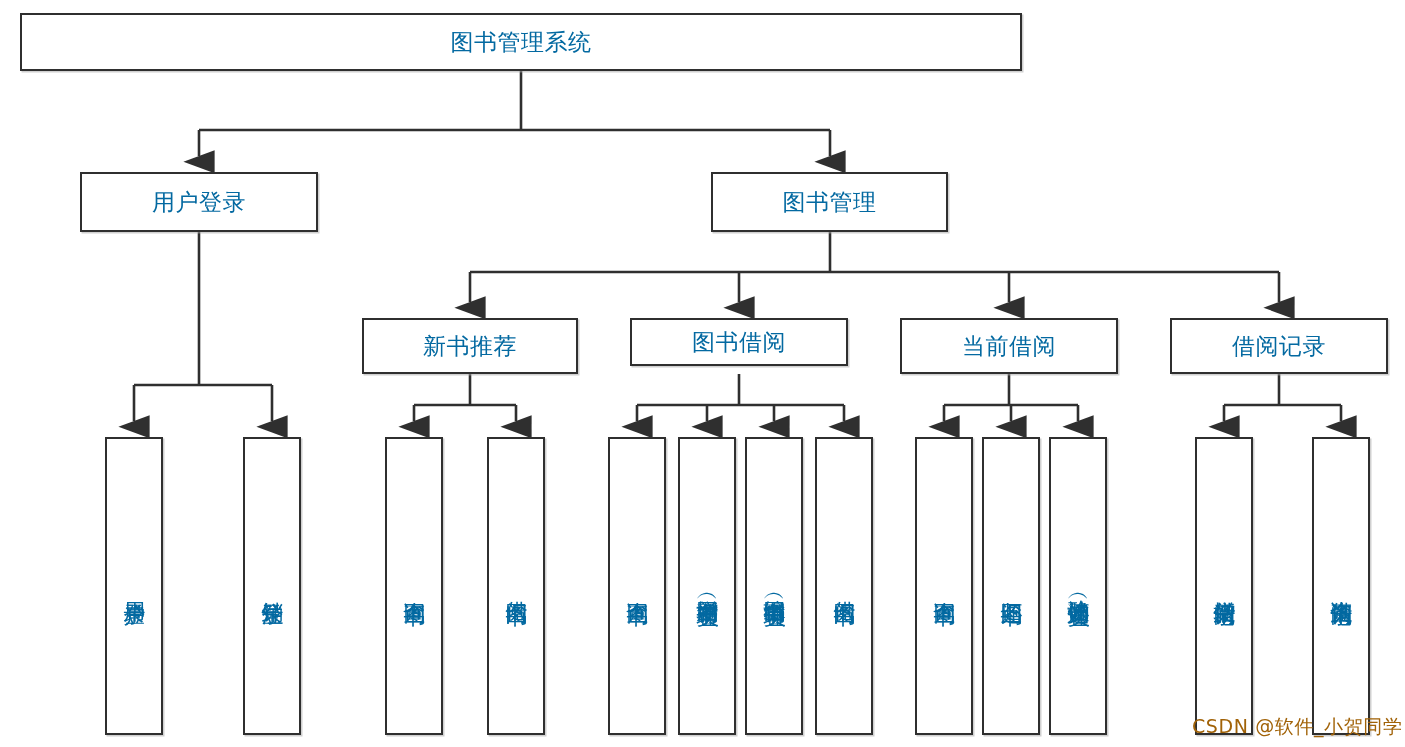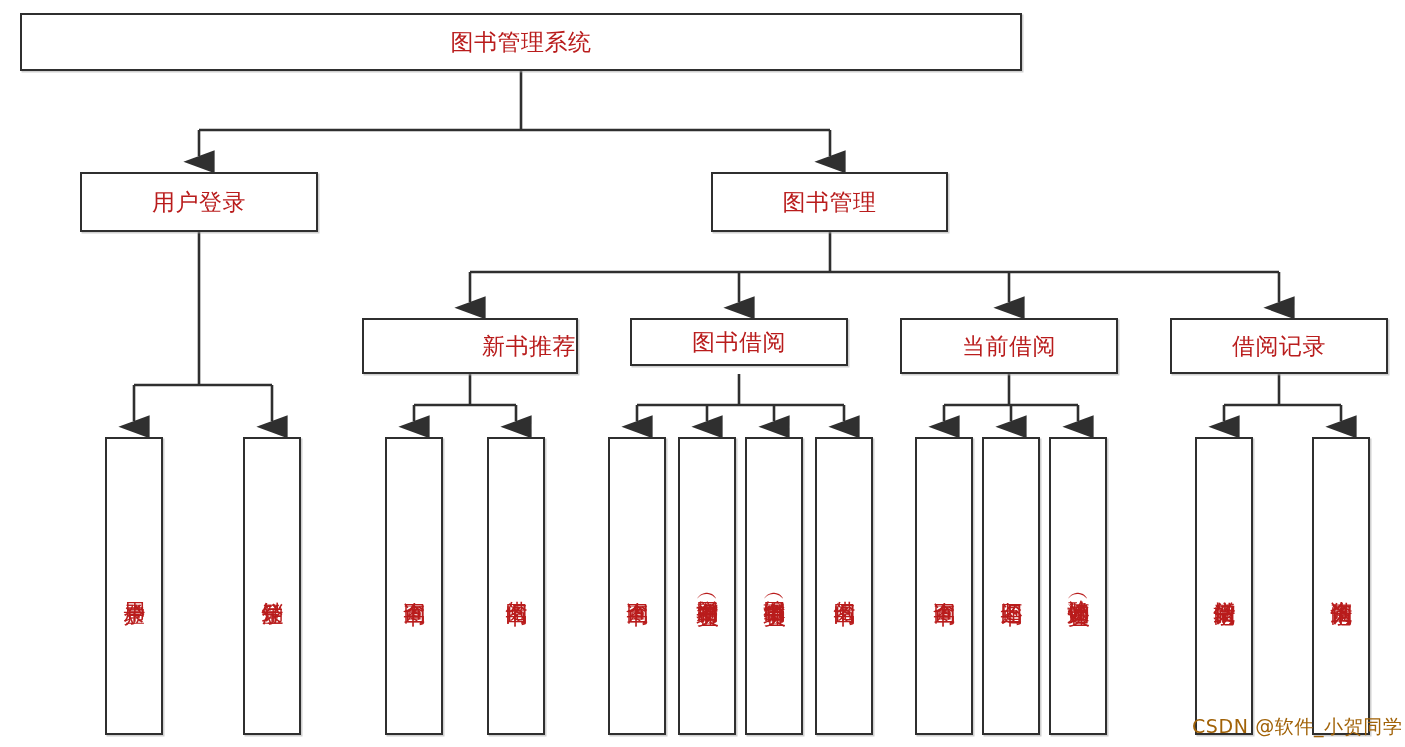--- a/index.html
+++ b/index.html
@@ -29,21 +29,21 @@
     position: absolute;
     box-sizing: border-box;
     background: #ffffff;
     border: 2.5px solid #2f2f2f;
     display: flex;
     align-items: center;
     justify-content: center;
     box-shadow: 1.5px 1.5px 0 0 rgba(170,170,170,0.55);
   }
   .node .label {
-    color: #b91c1c;
+    color: #0369a1;
     font-size: 23px;
     line-height: 1.25;
     letter-spacing: 0.5px;
     text-align: center;
     white-space: nowrap;
   }
   .node.vertical .label {
     writing-mode: vertical-rl;
     text-orientation: upright;
     font-size: 22px;
@@ -118,21 +118,21 @@
     <span class="label">图书管理系统</span>
   </div>
 
   <div class="node" style="left: 80px; top: 172px; width: 238px; height: 60px;">
     <span class="label">用户登录</span>
   </div>
   <div class="node" style="left: 711px; top: 172px; width: 237px; height: 60px;">
     <span class="label">图书管理</span>
   </div>
 
-  <div class="node" style="left: 362px; top: 318px; width: 216px; height: 56px; justify-content: flex-end;">
+  <div class="node" style="left: 362px; top: 318px; width: 216px; height: 56px;">
     <span class="label">新书推荐</span>
   </div>
   <div class="node" style="left: 630px; top: 318px; width: 218px; height: 48px;">
     <span class="label">图书借阅</span>
   </div>
   <div class="node" style="left: 900px; top: 318px; width: 218px; height: 56px;">
     <span class="label">当前借阅</span>
   </div>
   <div class="node" style="left: 1170px; top: 318px; width: 218px; height: 56px;">
     <span class="label">借阅记录</span>

